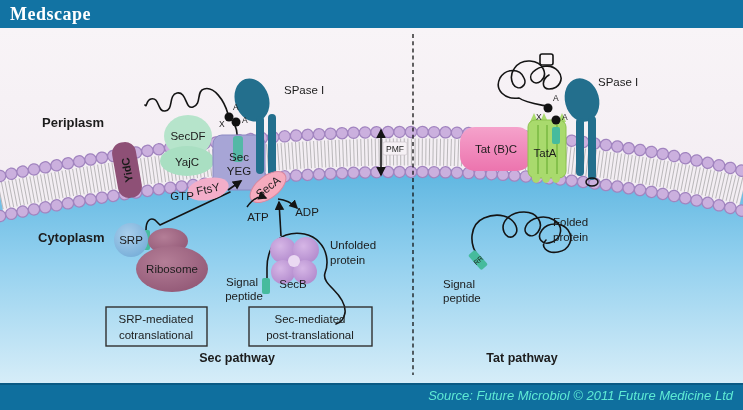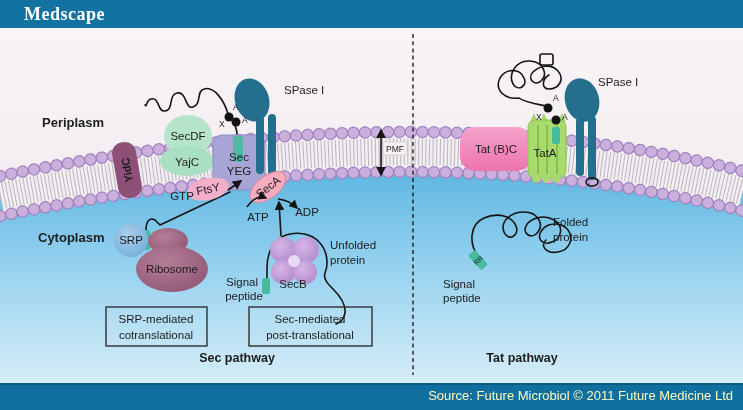--- a/index.html
+++ b/index.html
@@ -1,24 +1,24 @@
 <!DOCTYPE html>
 <html><head>
 <meta charset="utf-8">
 <style>
   html,body{margin:0;padding:0;}
   .stage{position:relative;width:743px;height:410px;overflow:hidden;background:#fff;
          font-family:"Liberation Sans",sans-serif;}
   .hdr{position:absolute;top:0;left:0;width:743px;height:28px;background:#1273a3;
        display:flex;align-items:center;}
   .logo{color:#fff;font-family:"Liberation Serif",serif;font-weight:bold;
-        font-size:18px;padding-left:24px;letter-spacing:.5px;}
+        font-size:18px;padding-left:10px;letter-spacing:.5px;}
   .ftr{position:absolute;bottom:0;left:0;width:743px;height:27px;background:#0f6f9e;
        border-top:2px solid #0a5a84;box-sizing:border-box;}
-  .ftr span{position:absolute;right:10px;top:3px;color:#fef9c3;font-size:13px;}
+  .ftr span{position:absolute;right:10px;top:3px;color:#5eead4;font-size:13px;font-style:italic;}
   svg text{font-family:"Liberation Sans",sans-serif;fill:#1c1c1c;}
   .lbl{font-size:11.5px;}
   .big{font-size:13px;font-weight:bold;}
   .path{font-size:12.5px;font-weight:bold;}
   .tiny{font-size:8.5px;}
   .chain{fill:none;stroke:#141414;stroke-width:1.6;stroke-linecap:round;stroke-linejoin:round;}
   .boxr{fill:none;stroke:#2f2f2f;stroke-width:1.4;}
 </style>
 </head>
 <body>

